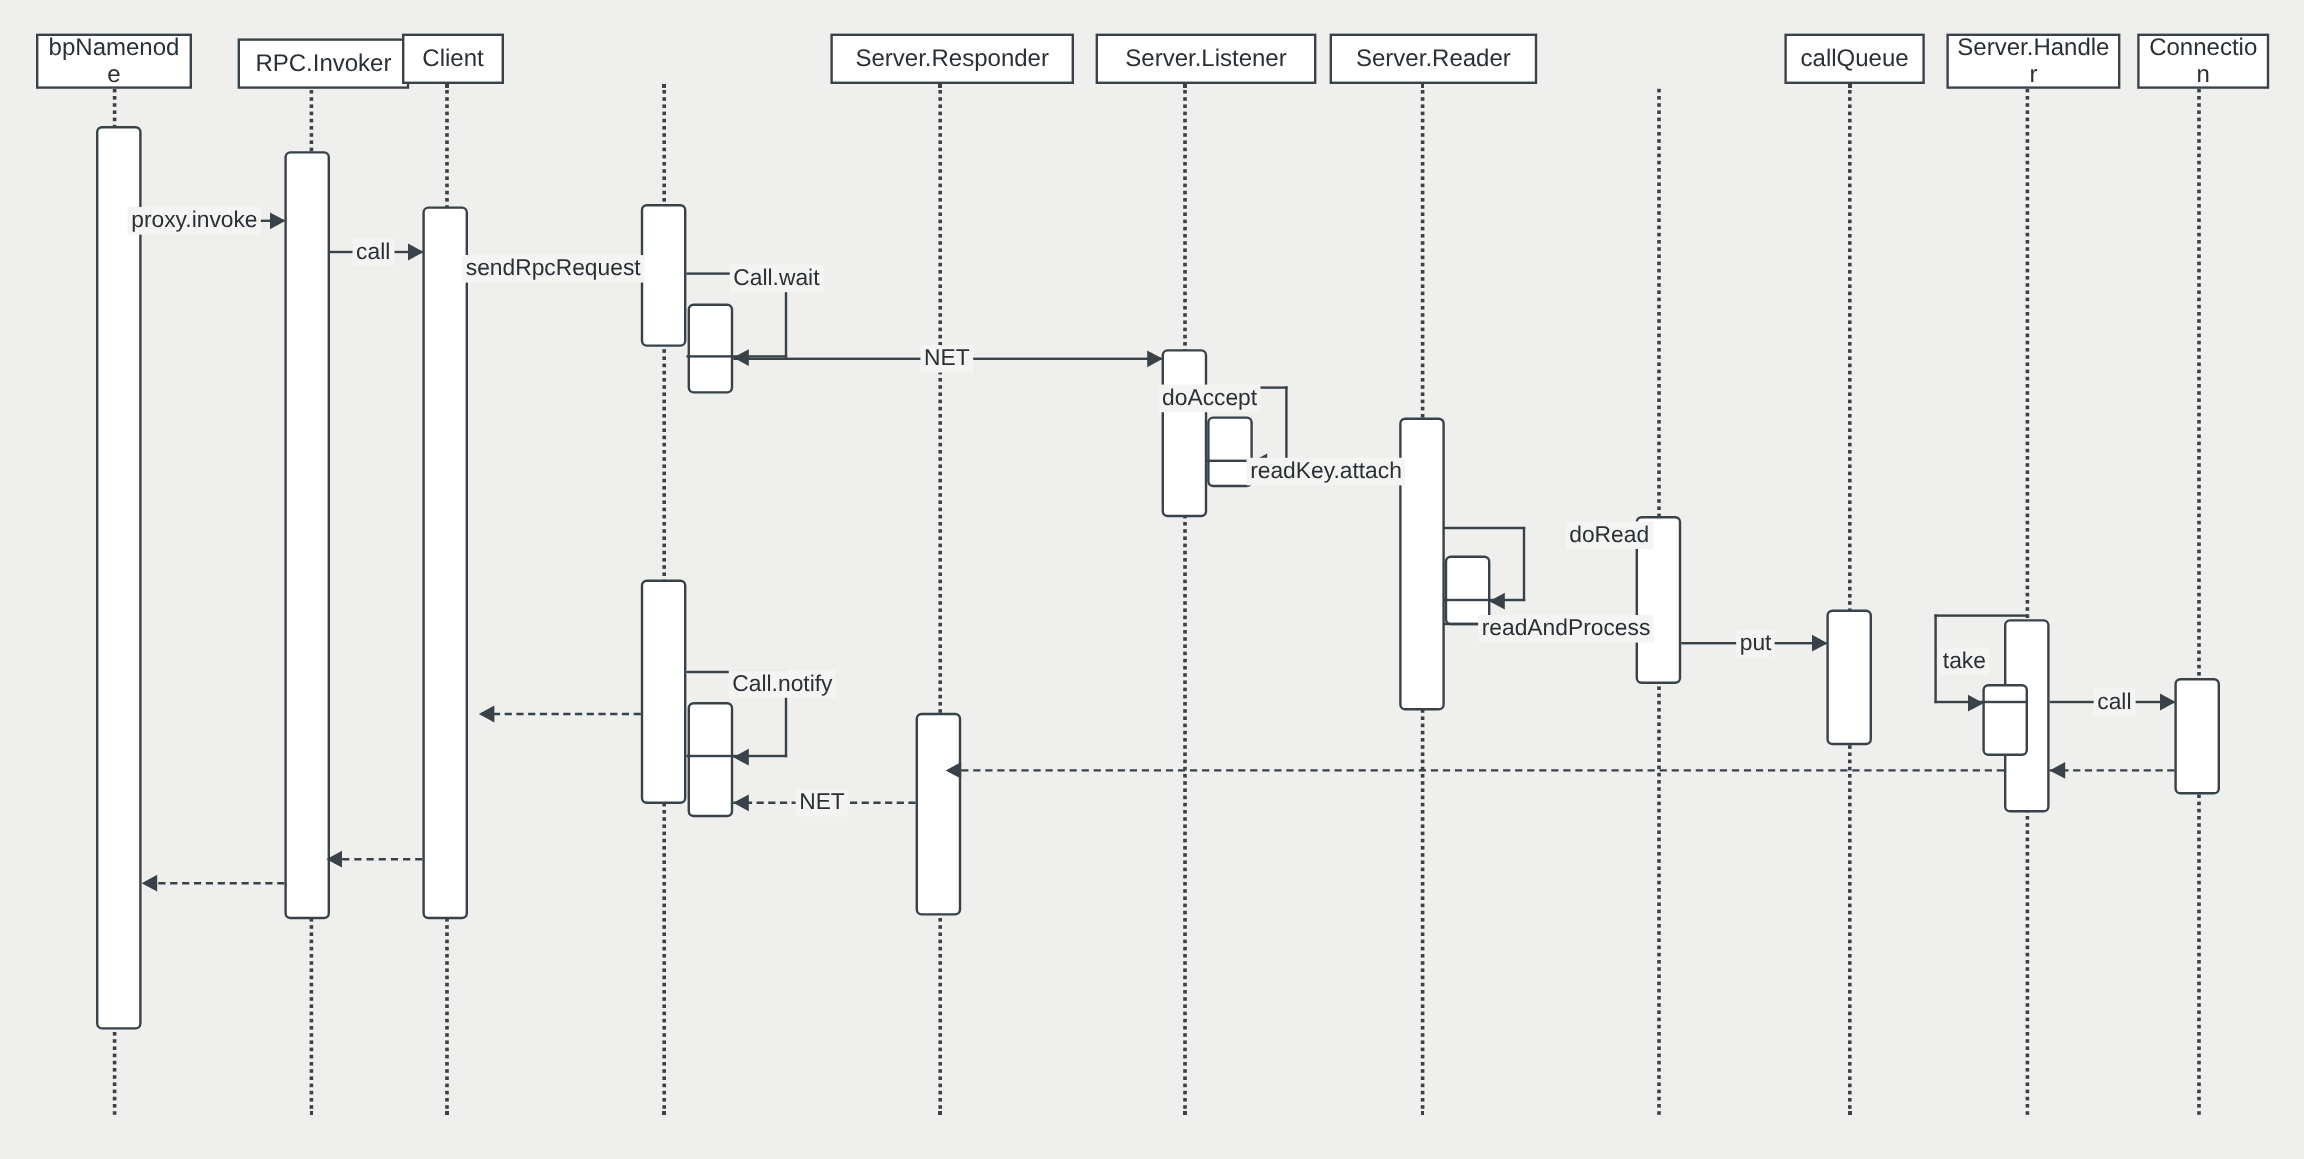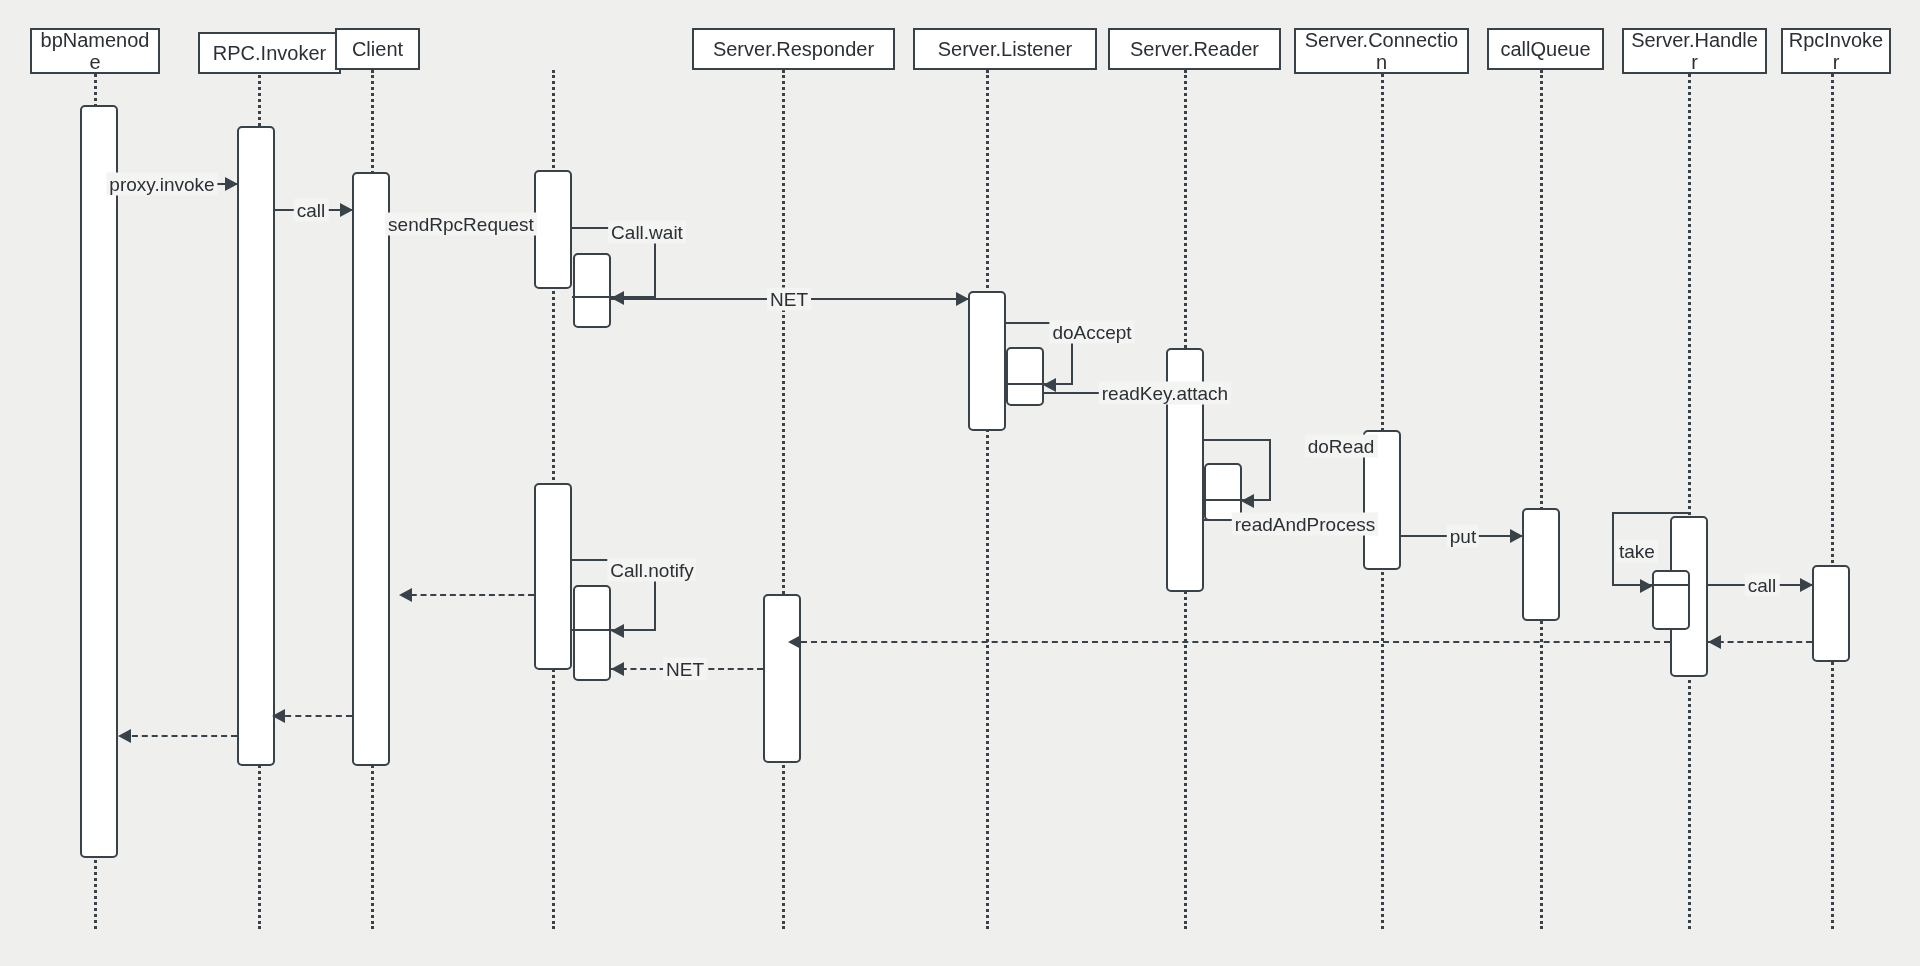--- a/index.html
+++ b/index.html
@@ -109,24 +109,23 @@
   <div class="lifeline" style="left:1540px;top:70px;  height:859px;"></div>
   <div class="lifeline" style="left:1688px;top:74px;  height:855px;"></div>
   <div class="lifeline" style="left:1831px;top:74px;  height:855px;"></div>
 
   <div class="participant" style="left:30px;top:28px;width:130px;height:46px;">bpNamenode</div>
   <div class="participant" style="left:198px;top:32px;width:143px;height:42px;">RPC.Invoker</div>
   <div class="participant" style="left:335px;top:28px;width:85px;height:42px;">Client</div>
   <div class="participant" style="left:692px;top:28px;width:203px;height:42px;">Server.Responder</div>
   <div class="participant" style="left:913px;top:28px;width:184px;height:42px;">Server.Listener</div>
   <div class="participant" style="left:1108px;top:28px;width:173px;height:42px;">Server.Reader</div>
-  <div class="participant" style="left:1294px;top:28px;width:175px;height:46px;">Server.Connection</div>
   <div class="participant" style="left:1487px;top:28px;width:117px;height:42px;">callQueue</div>
   <div class="participant" style="left:1622px;top:28px;width:145px;height:46px;">Server.Handler</div>
-  <div class="participant" style="left:1781px;top:28px;width:110px;height:46px;">RpcInvoker</div>
+  <div class="participant" style="left:1781px;top:28px;width:110px;height:46px;">Connection</div>
 
   <div class="activation" style="left:80px;top:105px;width:38px;height:753px;"></div>
 
   <div class="activation" style="left:237px;top:126px;width:38px;height:640px;"></div>
 
   <div class="activation" style="left:352px;top:172px;width:38px;height:594px;"></div>
 
   <div class="activation" style="left:534px;top:170px;width:38px;height:119px;"></div>
   <div class="activation" style="left:573px;top:253px;width:38px;height:75px;"></div>
 
@@ -166,26 +165,26 @@
   <div class="selfmsg" style="left:572px;top:227px;width:84px;height:71px;"></div>
   <div class="arrowhead left" style="left:611px;top:291px;"></div>
   <div class="label" style="left:647px;top:232px;">Call.wait</div>
 
   <div class="msg" style="left:611px;top:298px;width:357px;"></div>
   <div class="arrowhead right" style="left:956px;top:292px;"></div>
   <div class="label" style="left:789px;top:299px;">NET</div>
 
   <div class="selfmsg" style="left:1005px;top:322px;width:68px;height:63px;"></div>
   <div class="arrowhead left" style="left:1043px;top:378px;"></div>
-  <div class="label" style="left:1092px;top:332px;">doAccept</div>
+  <div class="label" style="left:1008px;top:332px;">doAccept</div>
 
   <div class="stub" style="left:1044px;top:392px;width:10px;"></div>
   <div class="msg" style="left:1044px;top:392px;width:122px;"></div>
   <div class="arrowhead right" style="left:1154px;top:386px;"></div>
-  <div class="label" style="left:1165px;top:393px;">readKey.attach</div>
+  <div class="label" style="left:1105px;top:393px;">readKey.attach</div>
 
   <div class="selfmsg" style="left:1203px;top:439px;width:68px;height:62px;"></div>
   <div class="arrowhead left" style="left:1241px;top:494px;"></div>
   <div class="label" style="left:1341px;top:446px;">doRead</div>
 
   <div class="msg" style="left:1203px;top:519px;width:160px;"></div>
   <div class="arrowhead right" style="left:1351px;top:513px;"></div>
   <div class="label" style="left:1305px;top:524px;">readAndProcess</div>
 
   <div class="msg" style="left:1401px;top:535px;width:121px;"></div>

